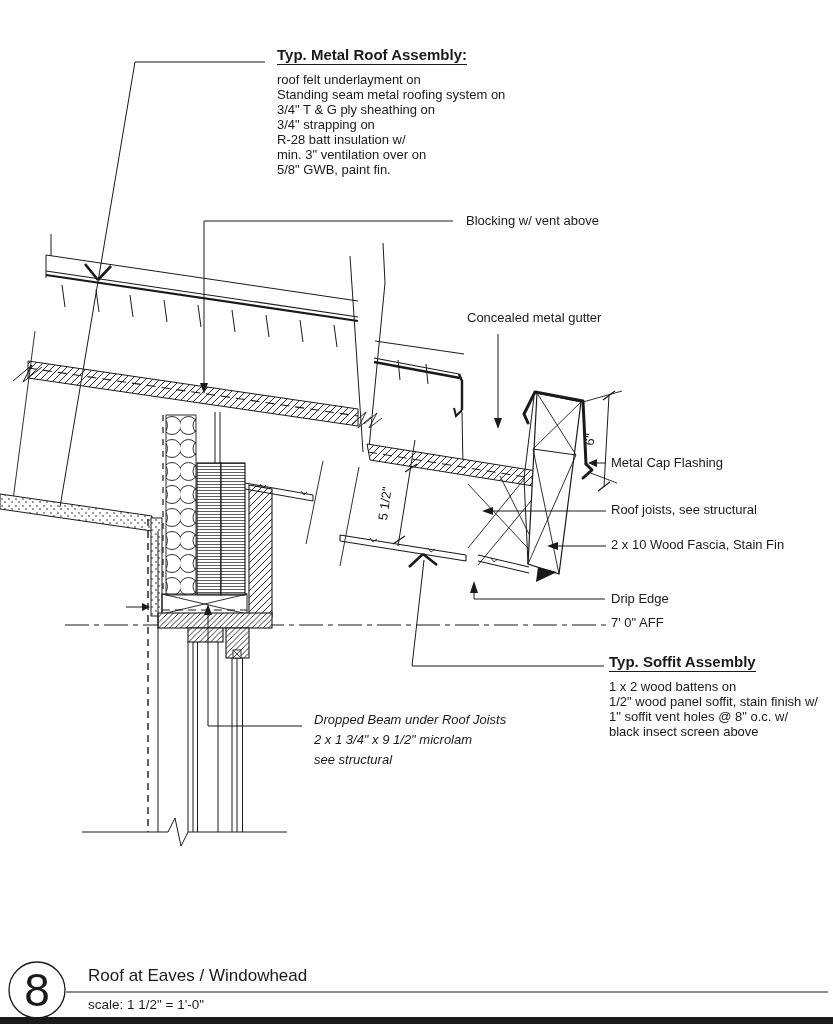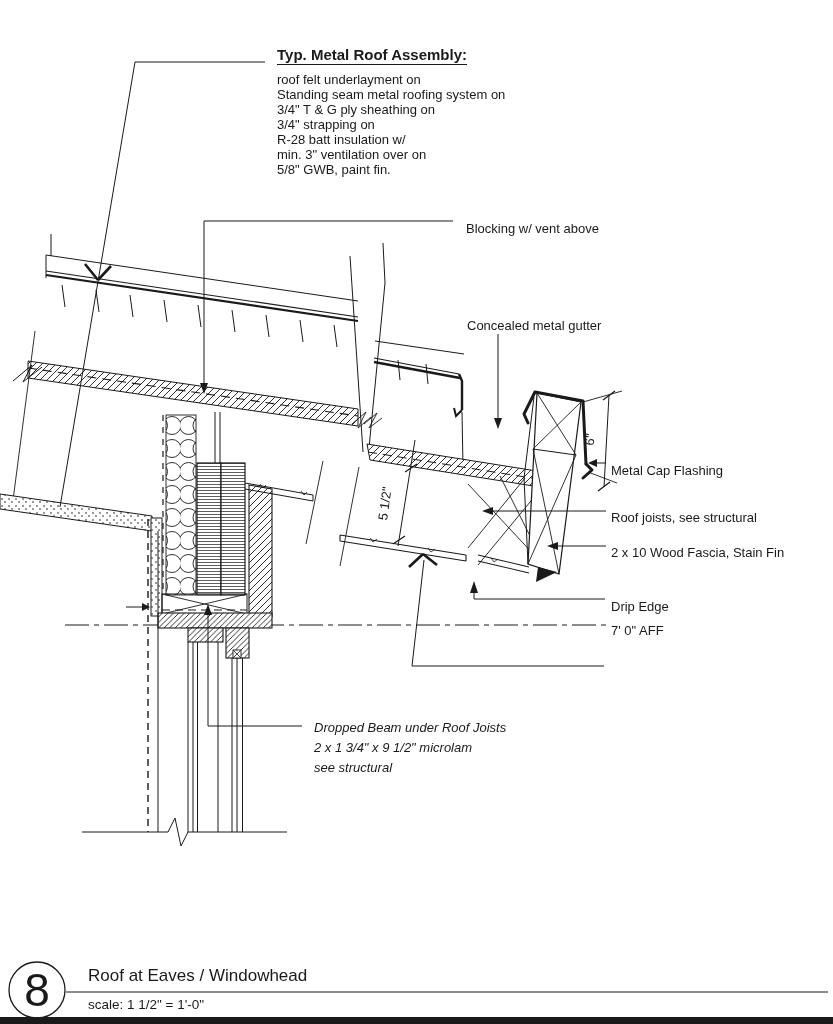--- a/index.html
+++ b/index.html
@@ -2,21 +2,21 @@
 <html><head>
 <meta charset="utf-8">
 <style>
   html,body{margin:0;padding:0;background:#e8e8e8;}
   .sheet{position:relative;width:833px;height:1024px;background:#ffffff;overflow:hidden;
          font-family:"Liberation Sans",sans-serif;color:#1a1a1a;}
   svg.lines{position:absolute;left:0;top:0;}
   .note{position:absolute;font-size:13px;line-height:15px;white-space:nowrap;}
   .note .t{font-weight:bold;font-size:15px;line-height:18px;border-bottom:1.6px solid #1a1a1a;
            display:inline-block;margin-bottom:7px;}
-  .lbl{position:absolute;font-size:13px;line-height:14px;white-space:nowrap;margin-top:8px;}
+  .lbl{position:absolute;font-size:13px;line-height:14px;white-space:nowrap;}
   .loose{line-height:23px;}
   .mid{line-height:20px;}
   .dim{position:absolute;font-size:13px;white-space:nowrap;transform:rotate(-82deg);}
   .big-num{position:absolute;left:9px;top:961px;width:56px;text-align:center;
            font-size:46px;line-height:58px;}
   .tb-title{position:absolute;left:88px;top:966px;font-size:17px;}
   .tb-scale{position:absolute;left:88px;top:997px;font-size:13.5px;}
 </style>
 </head>
 <body>
@@ -215,20 +215,27 @@
 </div>
 
 <div class="lbl" style="left:466px;top:214px;">Blocking w/ vent above</div>
 <div class="lbl" style="left:467px;top:311px;">Concealed metal gutter</div>
 <div class="lbl" style="left:611px;top:456px;">Metal Cap Flashing</div>
 <div class="lbl" style="left:611px;top:503px;">Roof joists, see structural</div>
 <div class="lbl" style="left:611px;top:538px;">2 x 10 Wood Fascia, Stain Fin</div>
 <div class="lbl" style="left:611px;top:592px;">Drip Edge</div>
 <div class="lbl" style="left:611px;top:616px;">7' 0" AFF</div>
 
+<div class="note" style="left:609px;top:653px;">
+  <div class="t">Typ. Soffit Assembly</div>
+  <div>1 x 2 wood battens on</div>
+  <div>1/2" wood panel soffit, stain finish w/</div>
+  <div>1" soffit vent holes @ 8" o.c. w/</div>
+  <div>black insect screen above</div>
+</div>
 
 
 <div class="lbl mid" style="left:314px;top:710px;font-style:italic;">
   <div>Dropped Beam under Roof Joists</div>
   <div>2 x 1 3/4" x 9 1/2" microlam</div>
   <div>see structural</div>
 </div>
 
 <div class="dim" style="left:368px;top:496px;">5 1/2"</div>
 <div class="dim" style="left:584px;top:432px;">6"</div>

